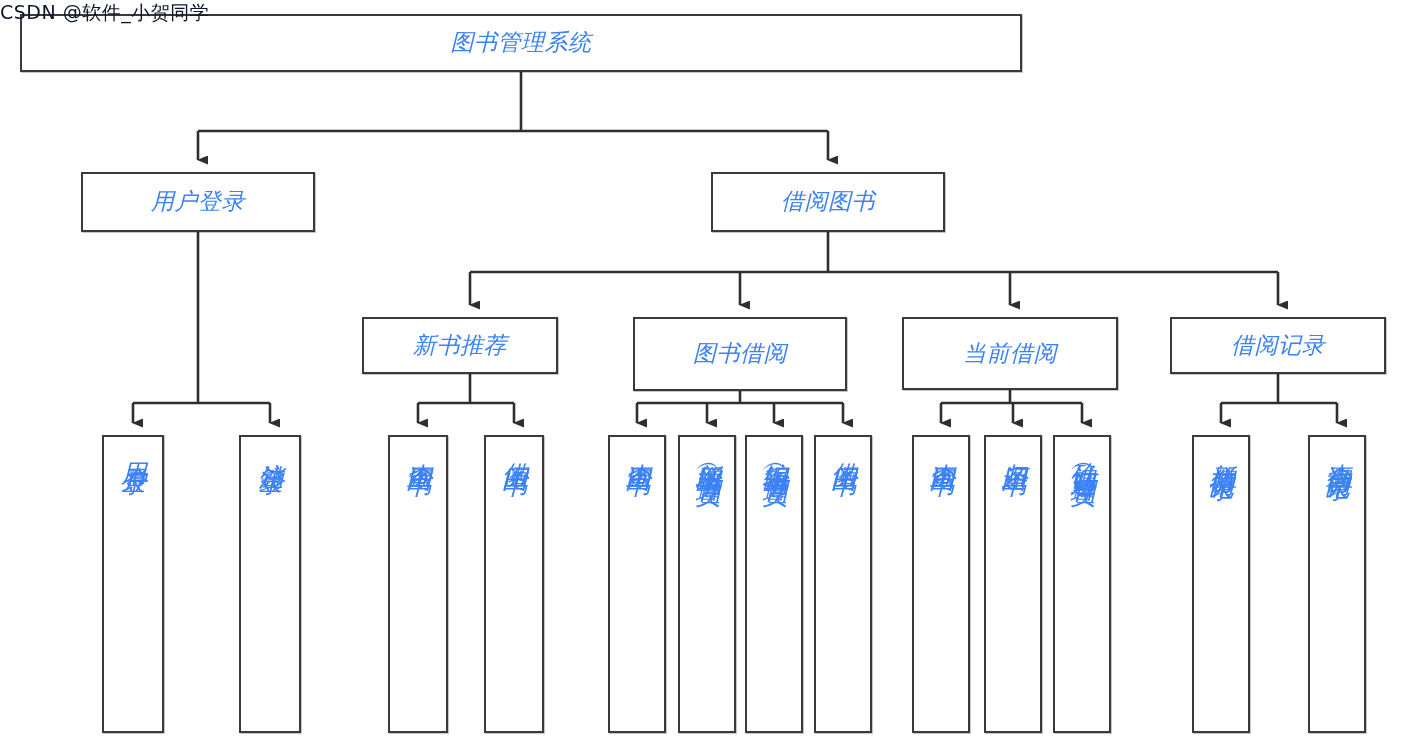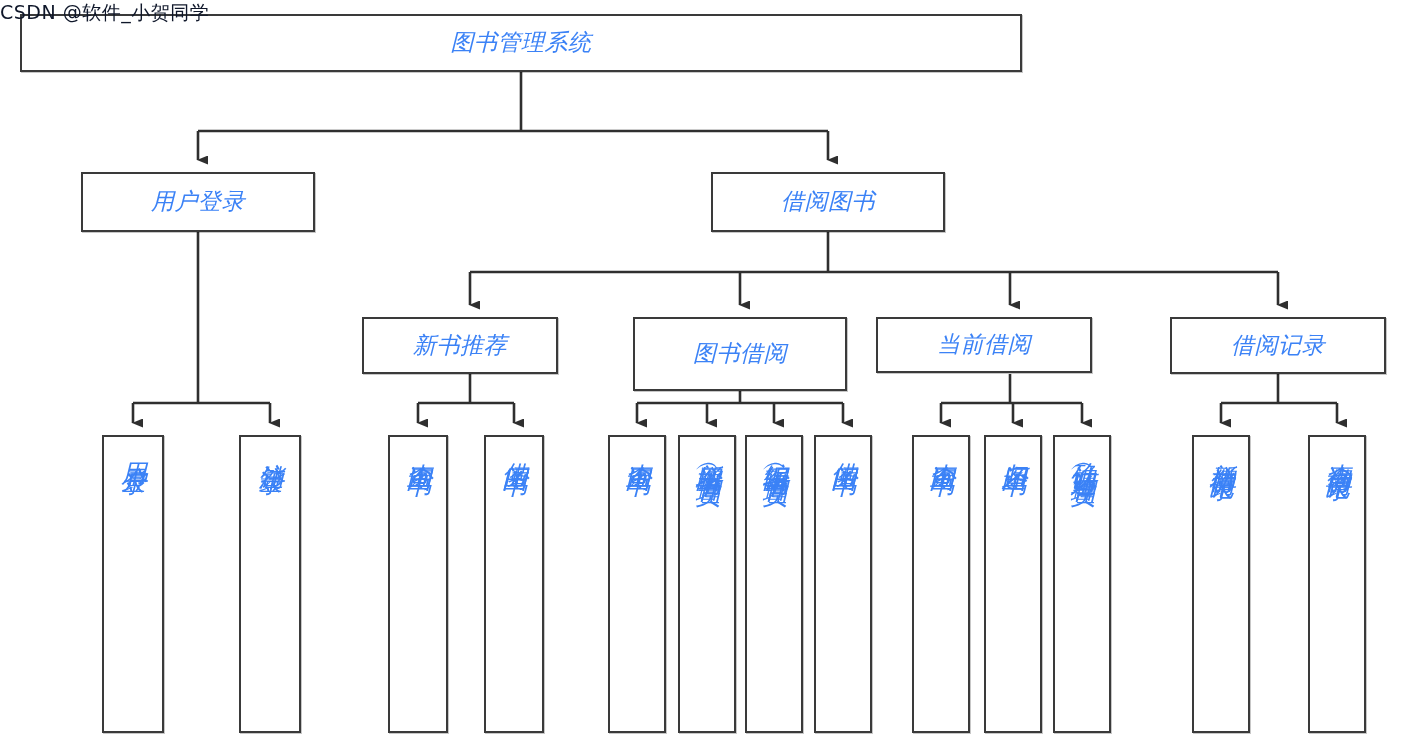--- a/index.html
+++ b/index.html
@@ -134,21 +134,21 @@
       </div>
       <div class="node horizontal" style="left: 711px; top: 172px; width: 234px; height: 60px;">
         <span class="label">借阅图书</span>
       </div>
       <div class="node horizontal" style="left: 362px; top: 317px; width: 196px; height: 57px;">
         <span class="label">新书推荐</span>
       </div>
       <div class="node horizontal" style="left: 633px; top: 317px; width: 214px; height: 74px;">
         <span class="label">图书借阅</span>
       </div>
-      <div class="node horizontal" style="left: 876px; top: 317px; width: 216px; height: 56px;">
+      <div class="node horizontal" style="left: 902px; top: 317px; width: 216px; height: 73px;">
         <span class="label">当前借阅</span>
       </div>
       <div class="node horizontal" style="left: 1170px; top: 317px; width: 216px; height: 57px;">
         <span class="label">借阅记录</span>
       </div>
       <div class="node vertical" style="left: 102px; top: 435px; width: 62px; height: 298px;">
         <span class="label">用户登录</span>
       </div>
       <div class="node vertical" style="left: 239px; top: 435px; width: 62px; height: 298px;">
         <span class="label">注销登录</span>

